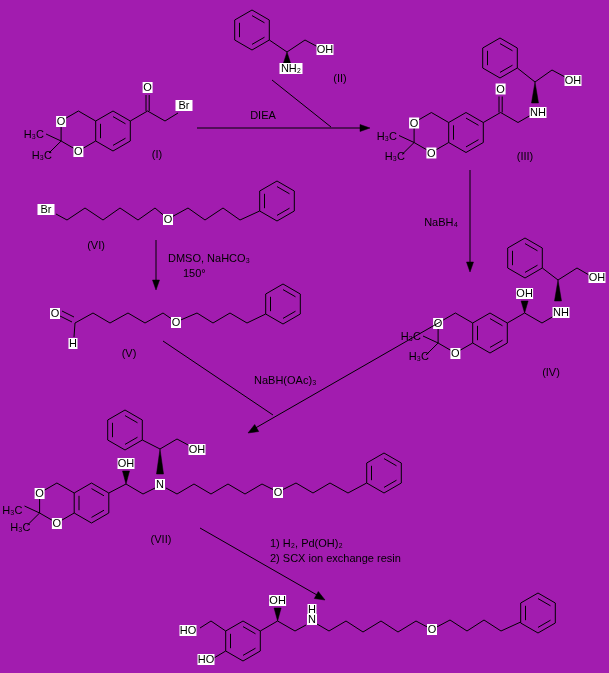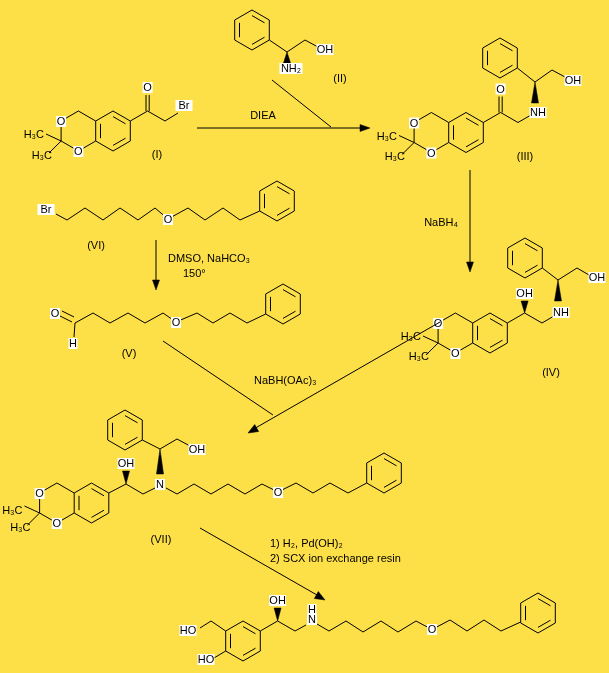--- a/index.html
+++ b/index.html
@@ -1,16 +1,16 @@
 <!DOCTYPE html>
 <html><head>
 <meta charset="utf-8">
 <style>
   html,body { margin:0; padding:0; background:#ffffff; }
-  .canvas { position:relative; width:609px; height:673px; background:#fde047; overflow:hidden; }
+  .canvas { position:relative; width:609px; height:673px; background:#a21caf; overflow:hidden; }
   svg { display:block; }
   svg line { stroke:#000000; stroke-width:1; fill:none; }
   svg polygon.ring { fill:none; stroke:#000000; stroke-width:1; }
   svg polygon.filled { fill:#000000; stroke:#000000; stroke-width:0.5; }
   svg rect.lbl-bg { fill:#ffffff; stroke:none; }
   svg text { font-family:"Liberation Sans","DejaVu Sans",sans-serif; font-size:11px; fill:#000000; stroke:none; text-anchor:middle; }
   svg text.start { text-anchor:start; }
   svg text.end { text-anchor:end; }
 </style>
 </head>

